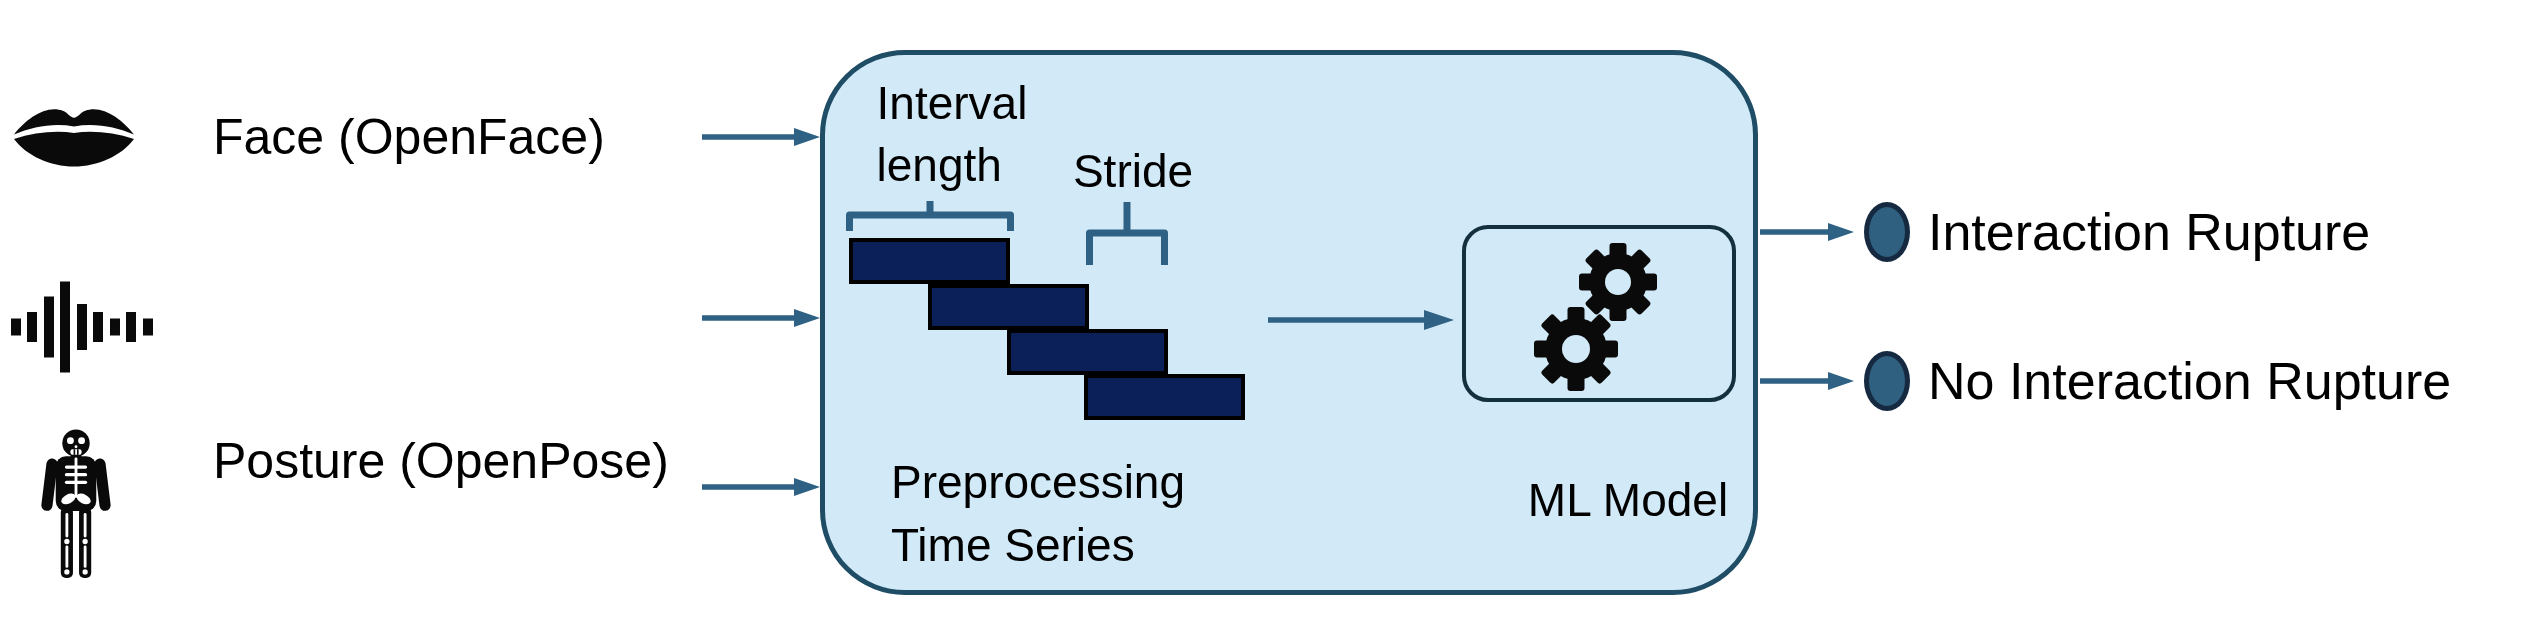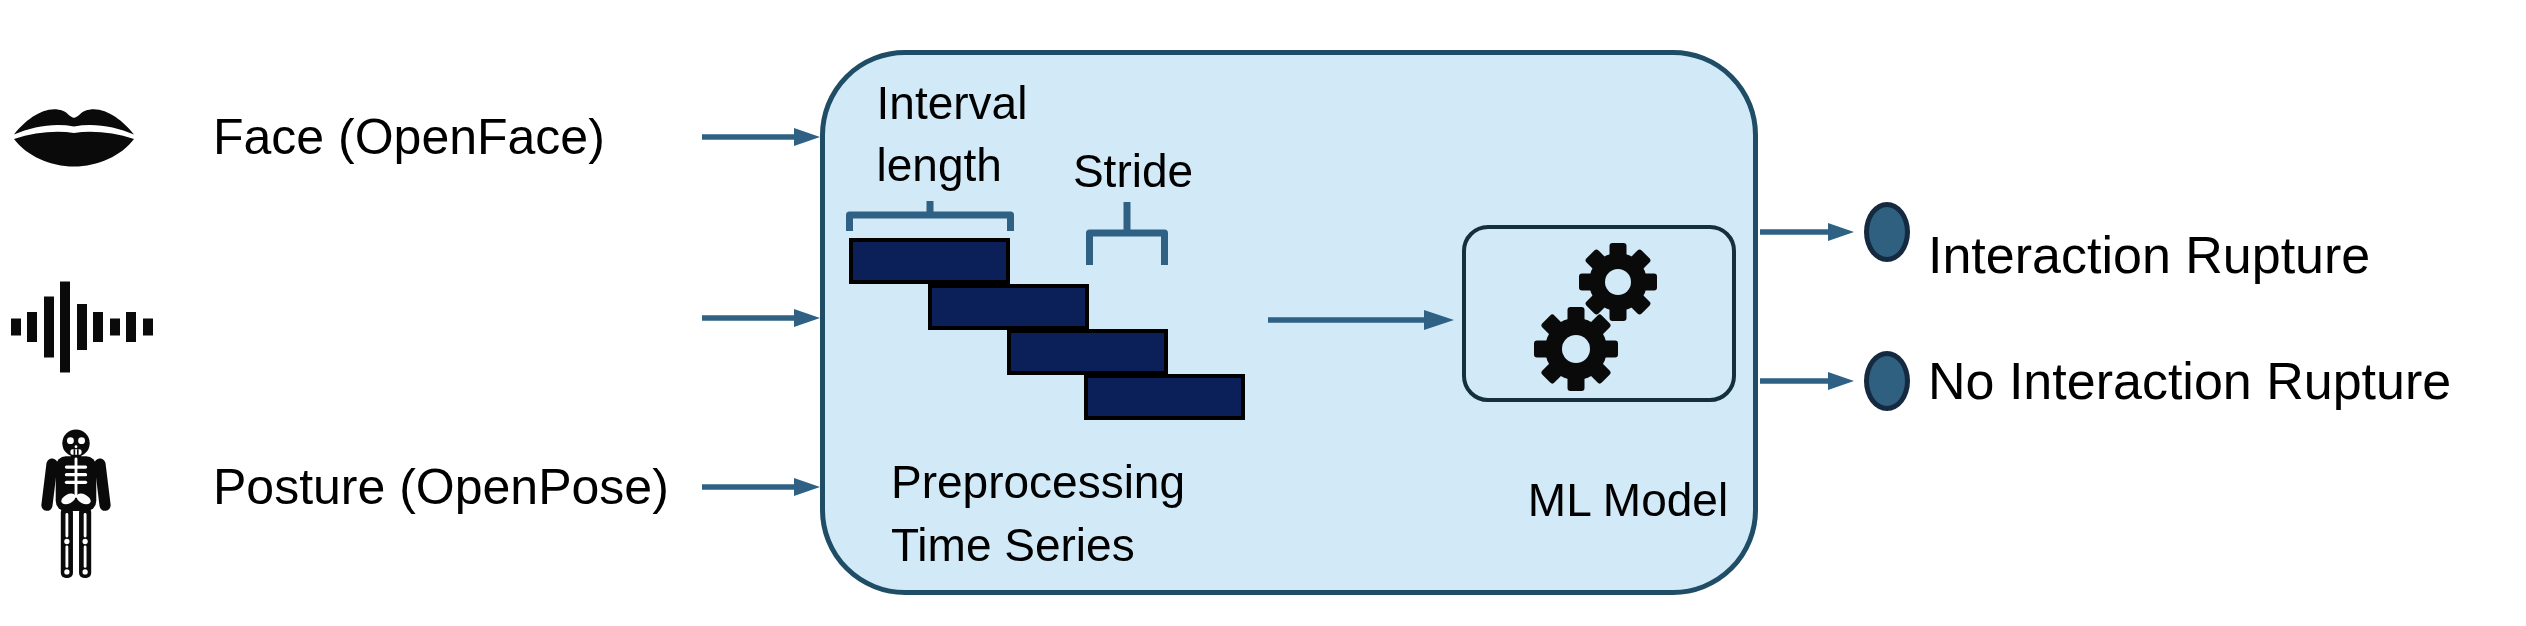--- a/index.html
+++ b/index.html
@@ -113,21 +113,21 @@
       <rect x="25.6" y="116" width="2.8" height="22" rx="1.4"></rect>
       <rect x="43.6" y="116" width="2.8" height="22" rx="1.4"></rect>
       <circle cx="27" cy="142" r="2.6"></circle>
         <circle cx="45" cy="142" r="2.6"></circle>
     </g>
     <g fill="var(--icon,#0a0a0a)">
       <rect x="33.6" y="21" width="1.6" height="5.5"></rect>
       <rect x="37" y="21" width="1.6" height="5.5"></rect>
     </g>
   </svg>
-  <div class="abs input-label" style="top:459px;">Posture (OpenPose)</div>
+  <div class="abs input-label" style="top:433px;">Posture (OpenPose)</div>
 
   <svg class="abs arrow-svg" style="left:700px;top:124px;" width="124" height="26">
     <line x1="2" y1="13" x2="96" y2="13"></line>
       <polygon points="94,4 120,13 94,22"></polygon>
   </svg>
   <svg class="abs arrow-svg" style="left:700px;top:305px;" width="124" height="26">
     <line x1="2" y1="13" x2="96" y2="13"></line>
       <polygon points="94,4 120,13 94,22"></polygon>
   </svg>
   <svg class="abs arrow-svg" style="left:700px;top:474px;" width="124" height="26">
@@ -194,18 +194,18 @@
   <svg class="abs arrow-svg" style="left:1760px;top:219px;" width="96" height="26">
     <line x1="0" y1="13" x2="70" y2="13"></line>
       <polygon points="68,4 94,13 68,22"></polygon>
   </svg>
   <svg class="abs arrow-svg" style="left:1760px;top:368px;" width="96" height="26">
     <line x1="0" y1="13" x2="70" y2="13"></line>
       <polygon points="68,4 94,13 68,22"></polygon>
   </svg>
 
   <div class="abs output-circle" id="circle-1"></div>
-  <div class="abs output-label" style="top:202px;margin-top:23px;">Interaction Rupture</div>
+  <div class="abs output-label" style="top:202px;">Interaction Rupture</div>
 
   <div class="abs output-circle" id="circle-2"></div>
   <div class="abs output-label" style="top:351px;">No Interaction Rupture</div>
 
 </div>
 
 </body></html>

